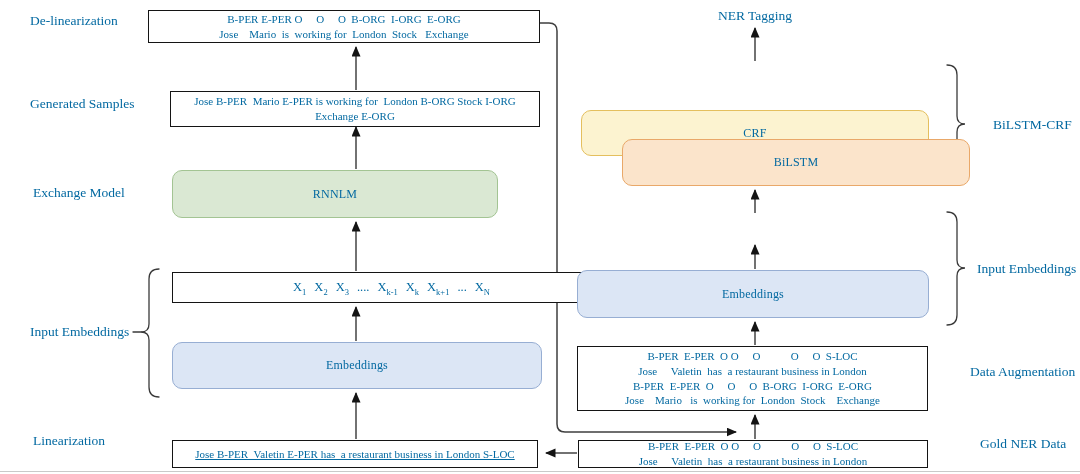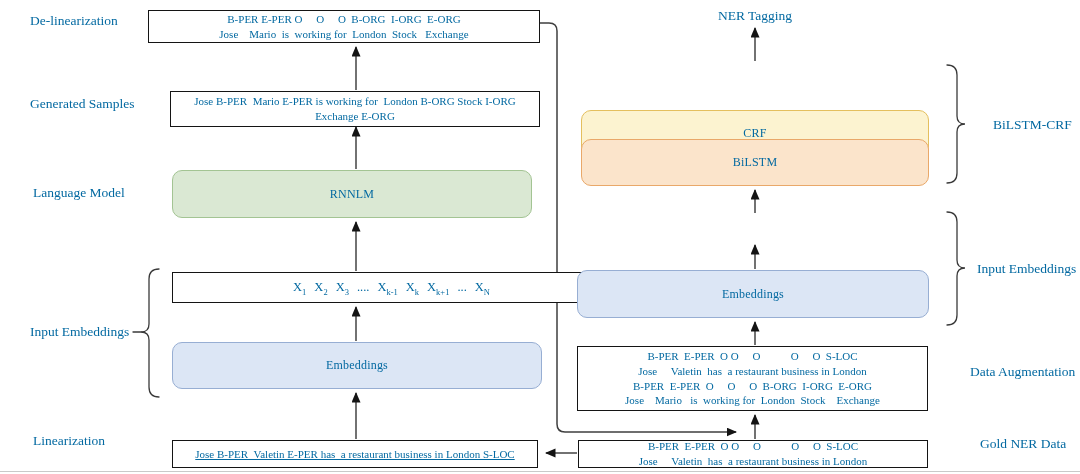--- a/index.html
+++ b/index.html
@@ -6,21 +6,21 @@
   .canvas{position:relative;width:1080px;height:474px;background:#fff;overflow:hidden;
           font-family:"Liberation Serif", serif;color:#0369a1;}
   .overlay{position:absolute;left:0;top:0;width:1080px;height:474px;pointer-events:none;}
   .box{position:absolute;box-sizing:border-box;border:1.5px solid #141414;background:#fff;
        display:flex;flex-direction:column;align-items:center;justify-content:center;
        font-size:11px;line-height:1.35;white-space:pre;}
   .pill{border-radius:10px;border-width:1px;font-size:12px;letter-spacing:.2px;}
   .pill.green{background:var(--green-fill);border-color:var(--green-border);}
   .pill.blue{background:var(--blue-fill);border-color:var(--blue-border);}
   .pill.yellow{background:var(--yellow-fill);border-color:var(--yellow-border);}
-  .pill.orange{background:var(--orange-fill);border-color:var(--orange-border);}
+  .pill.orange{background:var(--orange-fill);border-color:var(--orange-border);margin-left:41px;}
   .seq{font-size:12.5px;}
   .seq .seq-item{margin:0 4px;}
   .seq sub{font-size:8.5px;line-height:0;}
   .side-label{position:absolute;font-size:13.5px;white-space:nowrap;}
   .center-label{text-align:center;}
   .bottom-rule{position:absolute;left:0;top:471px;width:1080px;height:0;border-top:1px solid #c9c9c9;}
 </style>
 </head>
 <body>
 
@@ -50,35 +50,35 @@
     <g stroke="#3a3a3a" stroke-width="1.3" fill="none" stroke-linecap="round">
       <path d="M947,65 Q957,65 957,75 L957,116 Q957,124 965,124 Q957,124 957,132 L957,173 Q957,183 947,183"></path>
       <path d="M947,212 Q957,212 957,222 L957,260 Q957,268 965,268 Q957,268 957,276 L957,315 Q957,325 947,325"></path>
       <path d="M159,269 Q149,269 149,279 L149,324 Q149,332 141,332 Q149,332 149,340 L149,387 Q149,397 159,397"></path>
       <path d="M133,332 H141"></path>
     </g>
   </svg>
 
   <div class="side-label" style="left:30px;top:13px;">De-linearization</div>
   <div class="side-label" style="left:30px;top:96px;">Generated Samples</div>
-  <div class="side-label" style="left:33px;top:185px;">Language Model</div>
+  <div class="side-label" style="left:33px;top:185px;">Exchange Model</div>
   <div class="side-label" style="left:30px;top:324px;">Input Embeddings</div>
   <div class="side-label" style="left:33px;top:433px;">Linearization</div>
 
   <div class="box" style="left:148px;top:10px;width:392px;height:33px;">
     <div>B-PER E-PER O     O     O  B-ORG  I-ORG  E-ORG</div>
     <div>Jose    Mario  is  working for  London  Stock   Exchange</div>
   </div>
 
   <div class="box" style="left:170px;top:91px;width:370px;height:36px;">
     <div>Jose B-PER  Mario E-PER is working for  London B-ORG Stock I-ORG</div>
     <div>Exchange E-ORG</div>
   </div>
 
-  <div class="box pill green" style="left:172px;top:170px;width:360px;height:48px;">
+  <div class="box pill green" style="left:172px;top:170px;width:326px;height:48px;">
     <div>RNNLM</div>
   </div>
 
   <div class="box seq" style="left:172px;top:272px;width:439px;height:31px;">
     <div><span class="seq-item">X<sub>1</sub></span><span class="seq-item">X<sub>2</sub></span><span class="seq-item">X<sub>3</sub></span><span class="seq-item">....</span><span class="seq-item">X<sub>k-1</sub></span><span class="seq-item">X<sub>k</sub></span><span class="seq-item">X<sub>k+1</sub></span><span class="seq-item">...</span><span class="seq-item">X<sub>N</sub></span></div>
   </div>
 
   <div class="box pill blue" style="left:172px;top:342px;width:370px;height:47px;">
     <div>Embeddings</div>
   </div>

